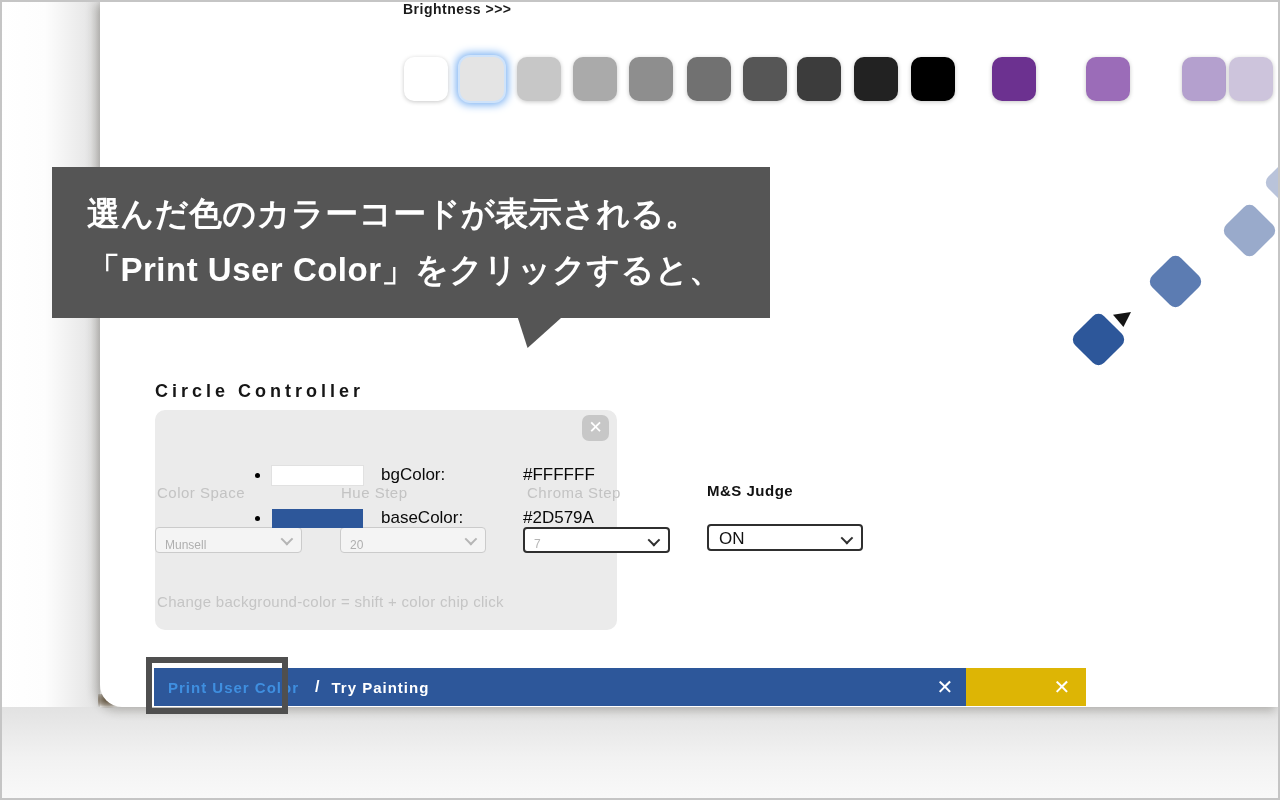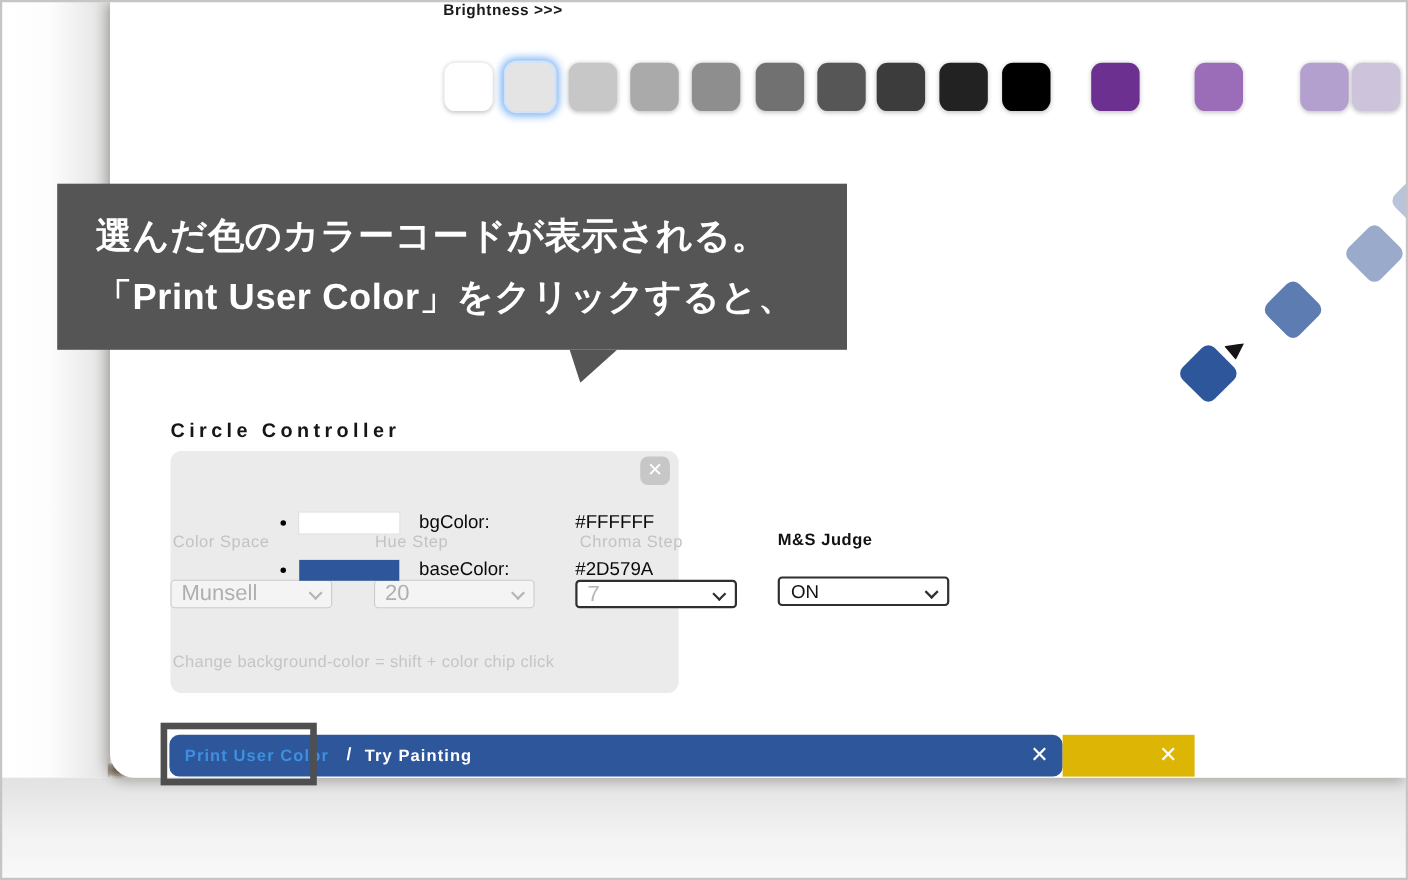--- a/index.html
+++ b/index.html
@@ -35,22 +35,22 @@
 
   
   .heading { position:absolute; left:155px; top:381px; font-size:18px; font-weight:bold;
     letter-spacing:4px; color:#161616; }
   .panel { position:absolute; left:155px; top:410px; width:462px; height:220px; background:#ebebeb;
     border-radius:10px; }
   .panel-close { position:absolute; left:582px; top:415px; width:27px; height:26px; background:#c7c7c7;
     border-radius:7px; color:#ffffff; font-size:17px; line-height:25px; text-align:center; cursor:pointer; }
   .sel-label { position:absolute; top:484px; font-size:15px; color:#c3c3c3; letter-spacing:0.5px; }
   .sel-label.l0 { left:157px; } .sel-label.l1 { left:341px; } .sel-label.l2 { left:527px; }
-  .selectbox { position:absolute; top:527px; height:26px; border-radius:4px; font-size:20px;
-    display:flex; align-items:flex-start; padding-left:9px; cursor:pointer; }
+  .selectbox { position:absolute; top:527px; height:26px; border-radius:4px; font-size:12px;
+    display:flex; align-items:flex-end; padding-left:9px; cursor:pointer; }
   .selectbox.muted { border:1px solid #cbcbcb; background:#f4f4f4; color:#afafaf; }
   .selectbox.active { border:2px solid #2f2f2f; background:#ffffff; color:#b5b5b5; }
   .selectbox.s0 { left:155px; width:147px; } .selectbox.s1 { left:340px; width:146px; }
   .selectbox.s2 { left:523px; width:147px; }
   .chev { position:absolute; right:11px; top:8px; width:9px; height:9px;
     border-right:2px solid #b5b5b5; border-bottom:2px solid #b5b5b5; transform:rotate(45deg) translateY(-2px); }
   .selectbox.active .chev, .judge-select .chev { border-color:#2f2f2f; }
 
   .color-row { position:absolute; left:255px; height:26px; display:flex; align-items:center; }
   .color-row.r0 { top:462px; } .color-row.r1 { top:505px; } .color-row.r2 { top:548px; }
@@ -159,21 +159,21 @@
   </div>
 
   <div class="hint">Change background-color = shift + color chip click</div>
 
   <div class="judge-label">M&amp;S Judge</div>
   <div class="judge-select">
     <span>ON</span>
     <span class="chev"></span>
   </div>
 
-  <div class="bar-blue" style="background-color: rgb(45, 87, 154); border-radius: 9px;">
+  <div class="bar-blue" style="background-color: rgb(45, 87, 154);">
     <span class="print-link" id="print-link" style="color: rgb(63, 143, 224);">Print User Color</span>
     <span class="slash-sep">/</span>
     <span class="paint-link">Try Painting</span>
   </div>
   <div class="bar-close-blue">
     <span>✕</span>
   </div>
   <div class="bar-yellow" style="background-color: rgb(221, 181, 5);"></div>
   <div class="bar-close-yellow">
     <span>✕</span>

